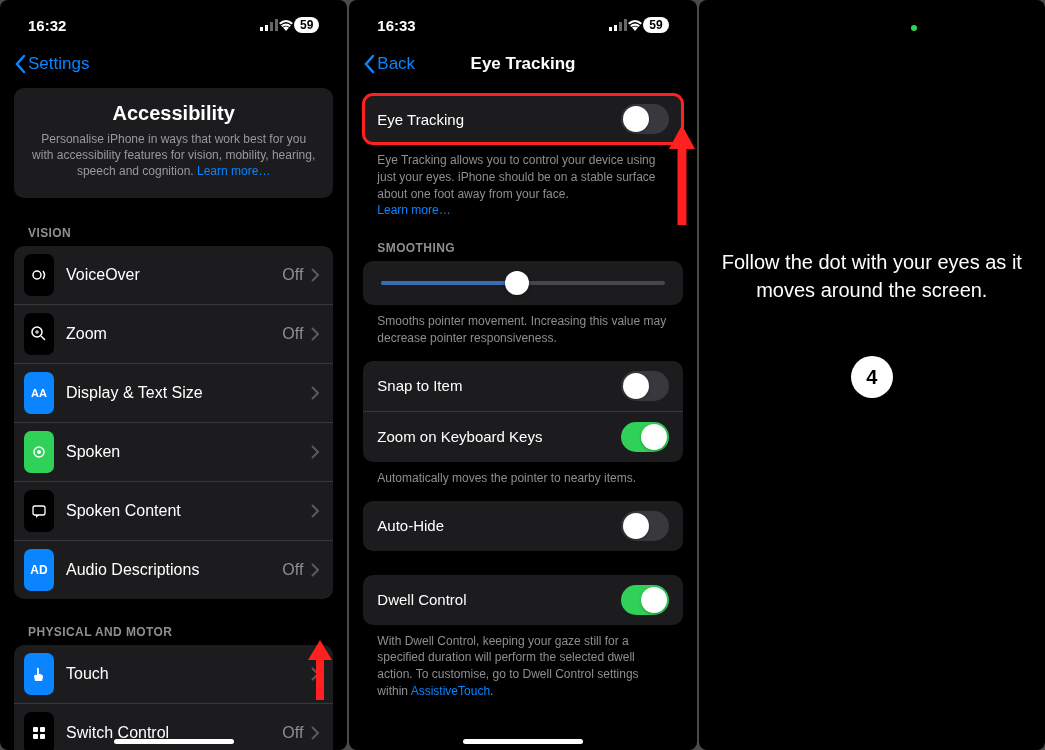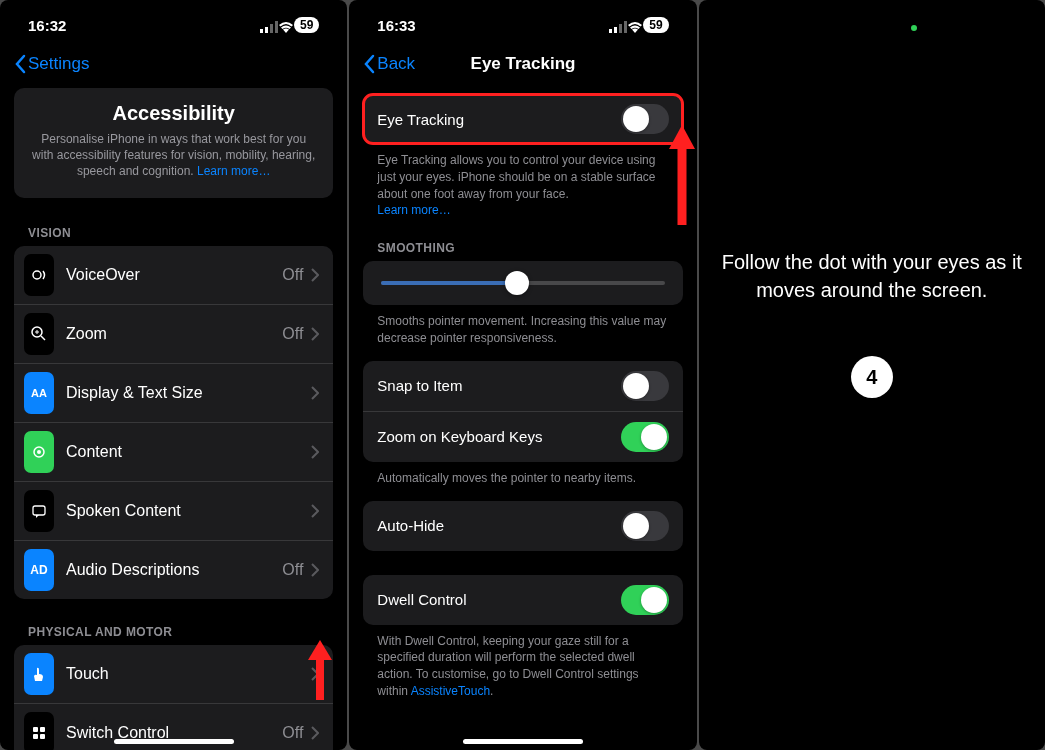--- a/index.html
+++ b/index.html
@@ -27,21 +27,21 @@
   .status-bar {
     display: flex;
     justify-content: space-between;
     align-items: center;
     padding: 14px 28px 8px 28px;
     height: 44px;
     color: #fff;
     font-size: 15px;
     font-weight: 600;
   }
-  .status-right { display: flex; align-items: flex-end; }
+  .status-right { display: flex; align-items: center; }
   .signal-icon, .wifi-icon { display: inline-flex; }
   .battery-badge {
     background: #fff;
     color: #000;
     border-radius: 9px;
     padding: 1px 6px;
     font-size: 12px;
     font-weight: 700;
   }
 
@@ -386,21 +386,21 @@
           </svg>
         </span>
     </div>
     <div class="row">
       <div class="row-icon" style="background:#30d158">
           <svg width="18" height="18" viewBox="0 0 18 18">
             <circle cx="9" cy="9" r="5" fill="none" stroke="#fff" stroke-width="1.5"></circle>
             <circle cx="9" cy="9" r="2" fill="#fff"></circle>
           </svg>
         </div>
-      <div class="row-label">Content</div>
+      <div class="row-label">Spoken</div>
       <span class="chevron">
           <svg width="8" height="14" viewBox="0 0 8 14">
             <path d="M1 1 L7 7 L1 13" stroke="#5a5a5e" stroke-width="2" fill="none"></path>
           </svg>
         </span>
     </div>
     <div class="row">
       <div class="row-icon" style="background:#000">
           <svg width="18" height="18" viewBox="0 0 18 18">
             <rect x="3" y="4" width="12" height="9" rx="2" fill="none" stroke="#fff" stroke-width="1.3"></rect>

